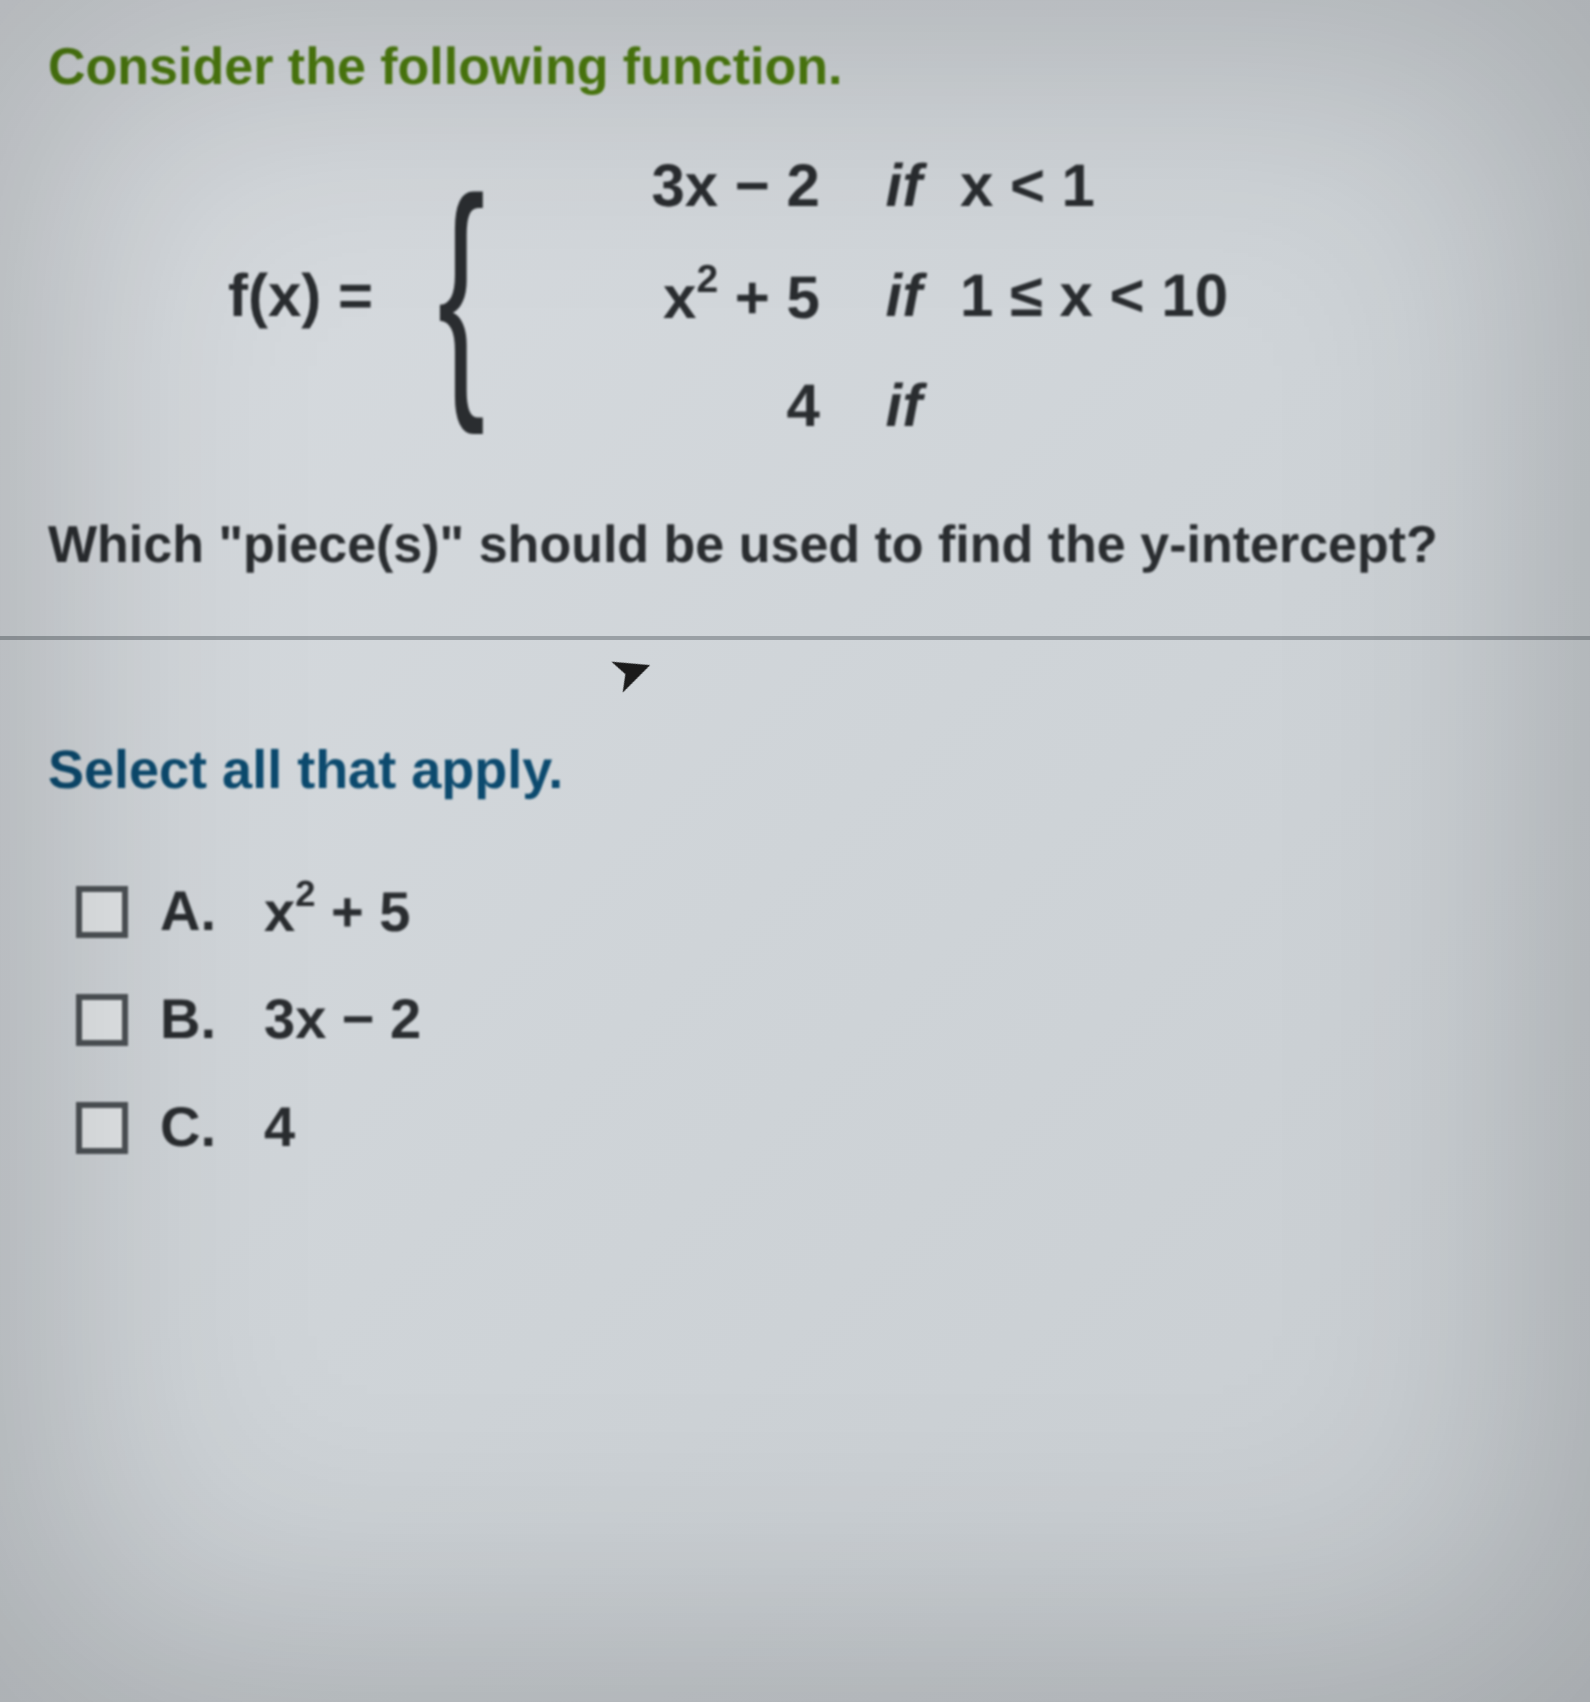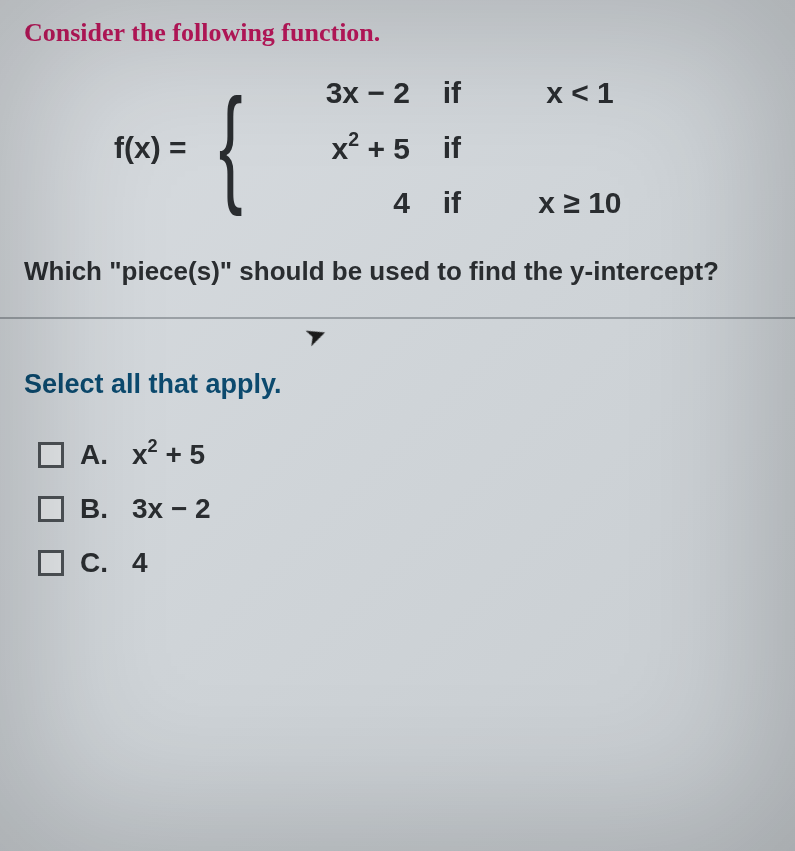--- a/index.html
+++ b/index.html
@@ -13,24 +13,23 @@
       font-family: Arial, Helvetica, sans-serif;
       background: linear-gradient(135deg, #d8dce0 0%, #cfd4d8 50%, #c8cdd1 100%);
       padding: 18px 24px;
       color: #1a1a1a;
       position: relative;
       overflow: hidden;
     }
     .prompt-text {
       font-size: 26px;
       font-weight: 600;
-      color: #be185d;
+      color: #4d7c0f;
       margin-bottom: 28px;
       filter: blur(0.4px);
-      font-family: Liberation Serif, serif;
     }
     .math-block {
       display: flex;
       align-items: center;
       justify-content: flex-start;
       margin: 12px 0 28px 90px;
       font-size: 30px;
       font-weight: 600;
       color: #2a2d30;
       filter: blur(0.4px);
@@ -59,24 +58,24 @@
       align-items: center;
     }
     .expr {
       width: 150px;
       text-align: right;
     }
     .ifword {
       width: 70px;
       text-align: center;
       padding-left: 14px;
+      font-style: italic;
     }
     .cond {
       width: 200px;
-      text-align: center;
     }
     .sup {
       font-size: 0.65em;
       vertical-align: super;
       position: relative;
       top: -2px;
     }
     .cursor-icon {
       position: absolute;
       left: 305px;
@@ -149,25 +148,25 @@
   <span class="brace">{</span>
   <div class="pieces">
     <div class="piece-row">
       <span class="expr">3x − 2</span>
       <span class="ifword">if</span>
       <span class="cond">x &lt; 1</span>
     </div>
     <div class="piece-row">
       <span class="expr">x<span class="sup">2</span> + 5</span>
       <span class="ifword">if</span>
+      <span class="cond">1 ≤ x &lt; 10</span>
     </div>
     <div class="piece-row">
       <span class="expr">4</span>
       <span class="ifword">if</span>
-      <span class="cond">x ≥ 10</span>
     </div>
   </div>
 </div>
 
 <span class="cursor-icon">➤</span>
 
 <div class="question-text">Which "piece(s)" should be used to find the y-intercept?</div>
 
 <hr class="divider">
 

